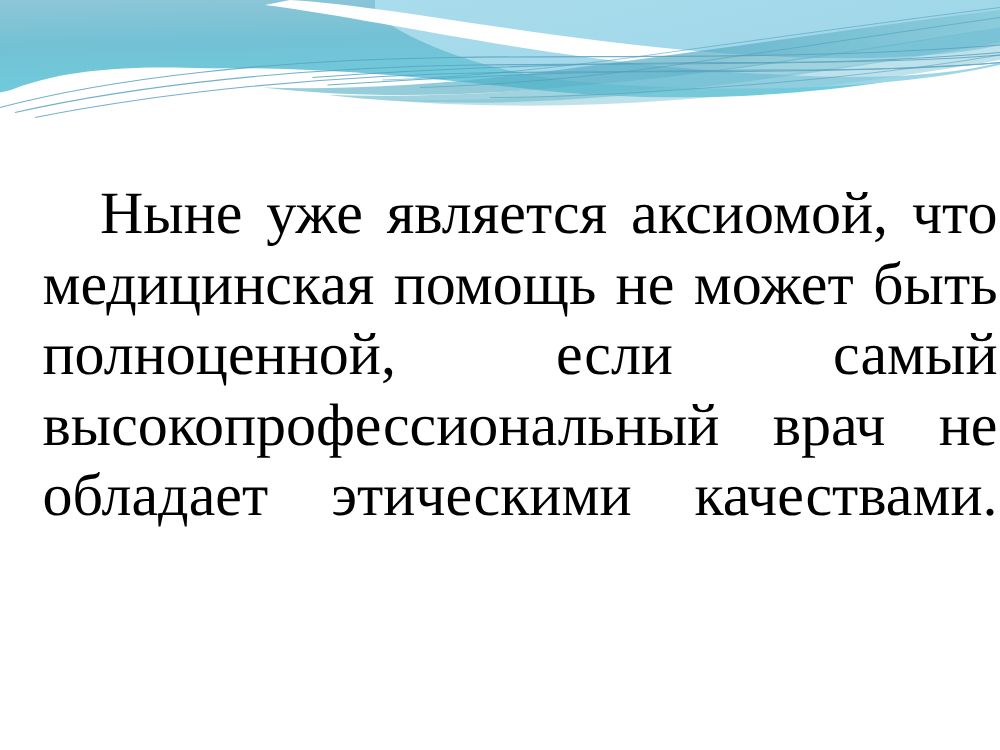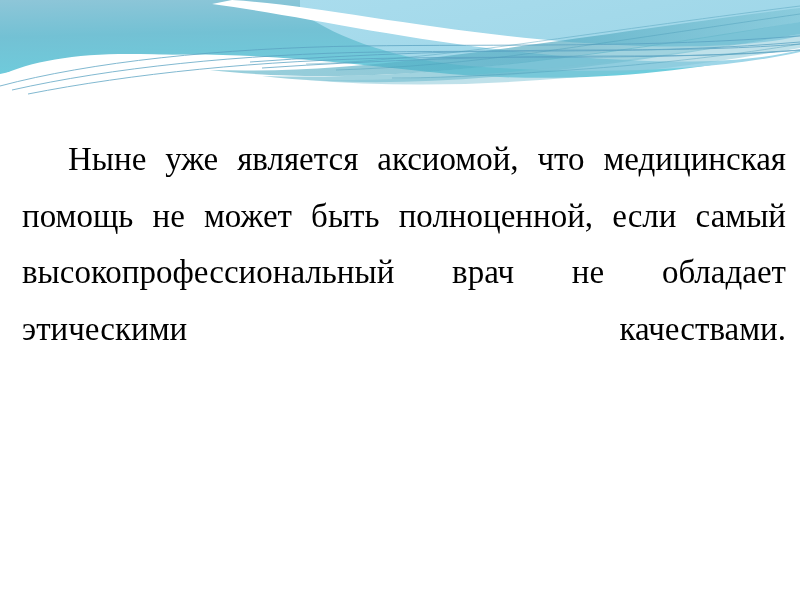--- a/index.html
+++ b/index.html
@@ -32,25 +32,25 @@
     width: 800px;
     height: 96px;
   }
 
   
   .body-text {
     position: absolute;
     left: 22px;
     top: 131px;
     width: 764px;
-    margin: 0;
+    margin: 12px;
     text-align: justify;
     text-justify: inter-word;
     text-indent: 46px;
-    font-size: 33px;
+    font-size: 48px;
     line-height: 56.5px;
     color: #000000;
     letter-spacing: 0px;
     word-spacing: 0px;
     -webkit-font-smoothing: antialiased;
   }
   
   .body-text::after {
     content: "";
     display: inline-block;

